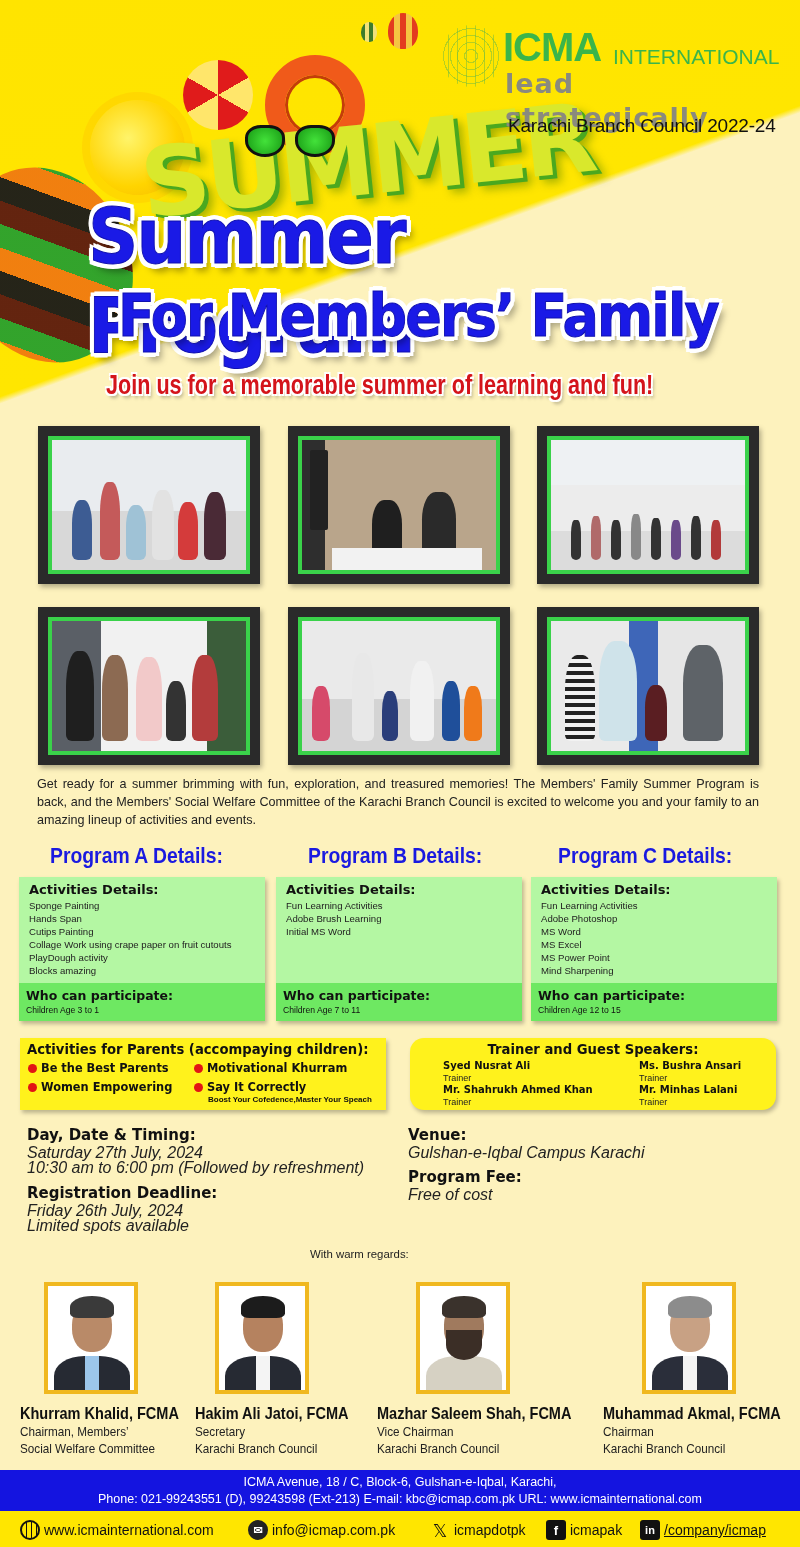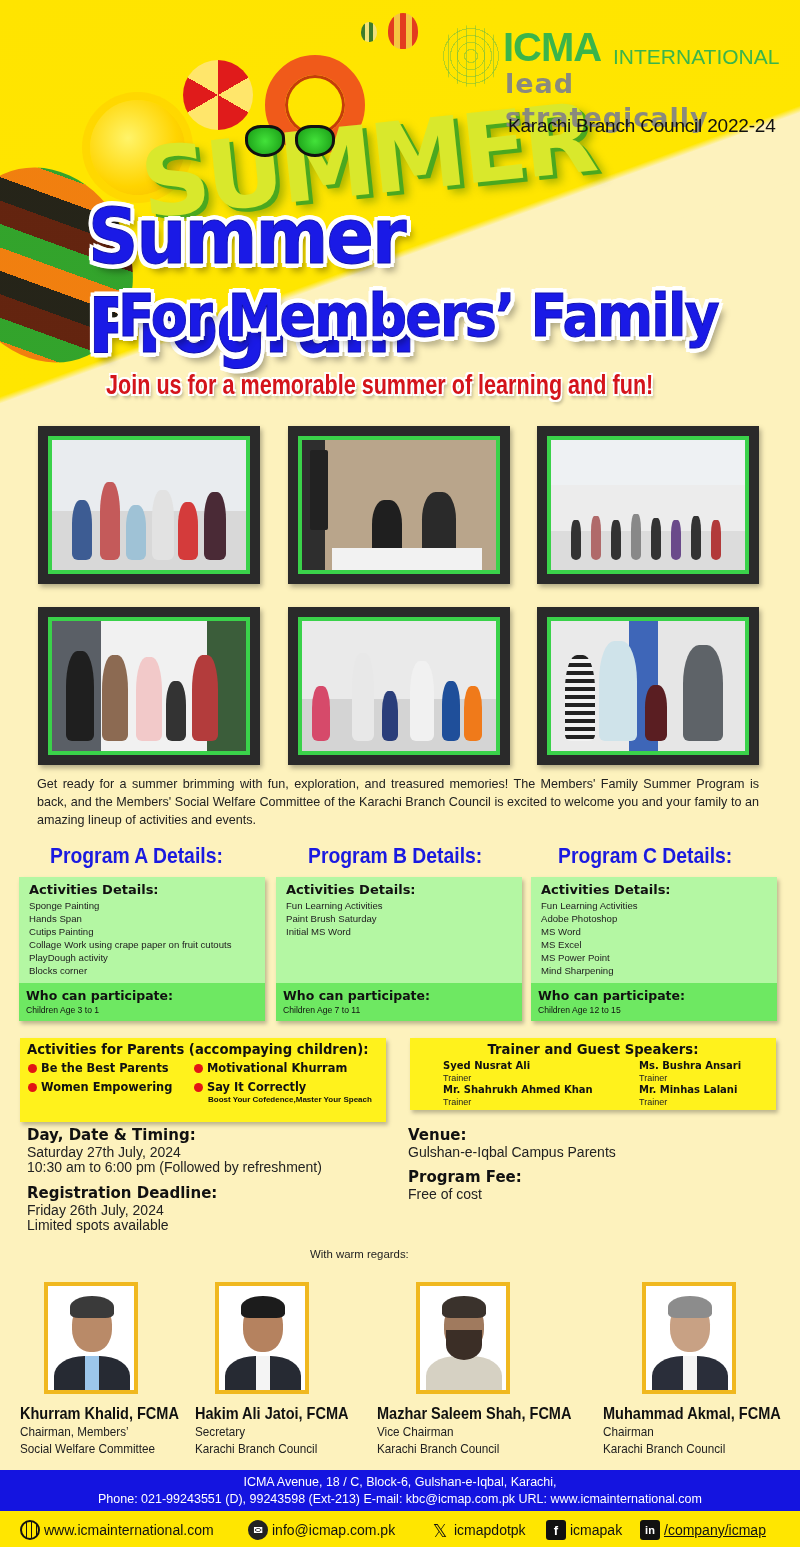--- a/index.html
+++ b/index.html
@@ -62,34 +62,34 @@
   
   .prog-title { position: absolute; top: 843px; font-family: "Liberation Sans", sans-serif; font-weight: bold; font-size: 22px; color: #1a1ae0; transform: scaleX(0.88); transform-origin: left; white-space: nowrap; }
   .prog-card { position: absolute; top: 877px; width: 246px; height: 144px; background: #b4f7a3; box-shadow: 2px 3px 4px rgba(0,0,0,0.25); }
   .prog-card .act-h { position: absolute; left: 10px; top: 5px; font-weight: bold; font-size: 13px; color: #111; }
   .prog-card ul { position: absolute; left: 10px; top: 22px; list-style: none; font-family: "Liberation Sans", sans-serif; font-size: 9.6px; line-height: 13px; color: #222; }
   .prog-card .who { position: absolute; left: 0; bottom: 0; width: 100%; height: 38px; background: #6ee862; }
   .prog-card .who-h { position: absolute; left: 7px; top: 5px; font-weight: bold; font-size: 12.5px; color: #111; }
   .prog-card .who-v { position: absolute; left: 7px; top: 22px; font-family: "Liberation Sans", sans-serif; font-size: 8.6px; color: #111; }
 
   
-  .parents { position: absolute; left: 20px; top: 1038px; width: 366px; height: 84px; background: #fff21c; box-shadow: 2px 3px 4px rgba(0,0,0,0.25); }
+  .parents { position: absolute; left: 20px; top: 1038px; width: 366px; height: 72px; background: #fff21c; box-shadow: 2px 3px 4px rgba(0,0,0,0.25); }
   .parents .h { position: absolute; left: 7px; top: 4px; font-weight: bold; font-size: 13.2px; color: #111; white-space: nowrap; }
   .bullet-item { position: absolute; font-weight: bold; font-size: 11.4px; color: #111; white-space: nowrap; }
   .bullet-item .dot { display: inline-block; width: 9px; height: 9px; border-radius: 50%; background: #e21414; margin-right: 4px; vertical-align: -1px; }
   .parents .note { position: absolute; left: 188px; top: 57px; font-family: "Liberation Sans", sans-serif; font-weight: bold; font-size: 8px; color: #111; white-space: nowrap; }
 
-  .trainers { position: absolute; left: 410px; top: 1038px; width: 366px; height: 72px; background: #fff21c; box-shadow: 2px 3px 4px rgba(0,0,0,0.25); }
+  .trainers { position: absolute; left: 410px; top: 1038px; width: 366px; height: 72px; background: #fff21c; box-shadow: 2px 3px 4px rgba(0,0,0,0.25); border-radius: 14px; }
   .trainers .h { position: absolute; left: 0; width: 100%; top: 4px; text-align: center; font-weight: bold; font-size: 13.2px; color: #111; }
   .tr-name { position: absolute; font-weight: bold; font-size: 10px; color: #111; white-space: nowrap; }
   .tr-role { position: absolute; font-family: "Liberation Sans", sans-serif; font-size: 9px; color: #222; }
 
   
   .det-h { position: absolute; font-weight: bold; font-size: 15px; color: #111; white-space: nowrap; }
-  .det-v { position: absolute; font-family: "Liberation Sans", sans-serif; font-size: 14px; line-height: 15px; color: #222; white-space: nowrap; }
+  .det-v { position: absolute; font-family: "Liberation Sans", sans-serif; font-size: 16px; line-height: 15px; color: #222; white-space: nowrap; font-style: italic; }
   .regards { position: absolute; left: 310px; top: 1248px; font-family: "Liberation Sans", sans-serif; font-size: 11.4px; color: #222; }
 
   
   .head { position: absolute; top: 1282px; width: 94px; height: 112px; background: #fff; border: 4px solid #f0b81f; overflow: hidden; }
   .head .face { position: absolute; left: 24px; top: 16px; width: 40px; height: 50px; border-radius: 45%; background: #b98a68; }
   .head .hair { position: absolute; left: 22px; top: 10px; width: 44px; height: 22px; border-radius: 50% 50% 20% 20%; background: #333; }
   .head .suit { position: absolute; left: 6px; top: 70px; width: 76px; height: 50px; border-radius: 40% 40% 0 0; background: #262a33; }
   .head .shirt { position: absolute; left: 37px; top: 70px; width: 14px; height: 40px; background: #9cc6ea; }
   .sig-name { position: absolute; top: 1404px; font-family: "Liberation Sans", sans-serif; font-weight: bold; font-size: 16.5px; color: #111; white-space: nowrap; transform: scaleX(0.88); transform-origin: left; }
   .sig-role { position: absolute; font-family: "Liberation Sans", sans-serif; font-size: 13px; color: #222; white-space: nowrap; transform: scaleX(0.9); transform-origin: left; }
@@ -212,33 +212,33 @@
 <div class="prog-title" style="left:558px;">Program C Details:</div>
 
 <div class="prog-card" style="left:19px;">
   <div class="act-h">Activities Details:</div>
   <ul>
     <li>Sponge Painting</li>
     <li>Hands Span</li>
     <li>Cutips Painting</li>
     <li>Collage Work using crape paper on fruit cutouts</li>
     <li>PlayDough activity</li>
-    <li>Blocks corner</li>
+    <li>Blocks amazing</li>
   </ul>
   <div class="who">
     <div class="who-h">Who can participate:</div>
     <div class="who-v">Children Age 3 to 1</div>
   </div>
 </div>
 
 <div class="prog-card" style="left:276px;">
   <div class="act-h">Activities Details:</div>
   <ul>
     <li>Fun Learning Activities</li>
-    <li>Paint Brush Saturday</li>
+    <li>Adobe Brush Learning</li>
     <li>Initial MS Word</li>
   </ul>
   <div class="who">
     <div class="who-h">Who can participate:</div>
     <div class="who-v">Children Age 7 to 11</div>
   </div>
 </div>
 
 <div class="prog-card" style="left:531px;">
   <div class="act-h">Activities Details:</div>
@@ -278,21 +278,21 @@
 </div>
 
 <div class="det-h" style="left:27px; top:1126px;">Day, Date &amp; Timing:</div>
 <div class="det-v" style="left:27px; top:1145px;">Saturday 27th July, 2024</div>
 <div class="det-v" style="left:27px; top:1160px;">10:30 am to 6:00 pm (Followed by refreshment)</div>
 <div class="det-h" style="left:27px; top:1184px;">Registration Deadline:</div>
 <div class="det-v" style="left:27px; top:1203px;">Friday 26th July, 2024</div>
 <div class="det-v" style="left:27px; top:1218px;">Limited spots available</div>
 
 <div class="det-h" style="left:408px; top:1126px;">Venue:</div>
-<div class="det-v" style="left:408px; top:1145px;">Gulshan-e-Iqbal Campus Parents</div>
+<div class="det-v" style="left:408px; top:1145px;">Gulshan-e-Iqbal Campus Karachi</div>
 <div class="det-h" style="left:408px; top:1168px;">Program Fee:</div>
 <div class="det-v" style="left:408px; top:1187px;">Free of cost</div>
 
 <div class="regards">With warm regards:</div>
 
 <div class="head" style="left:44px;">
   <div class="suit"></div>
     <div class="shirt"></div>
     <div class="face"></div>
     <div class="hair" style="background:#3a3a3a;"></div>

